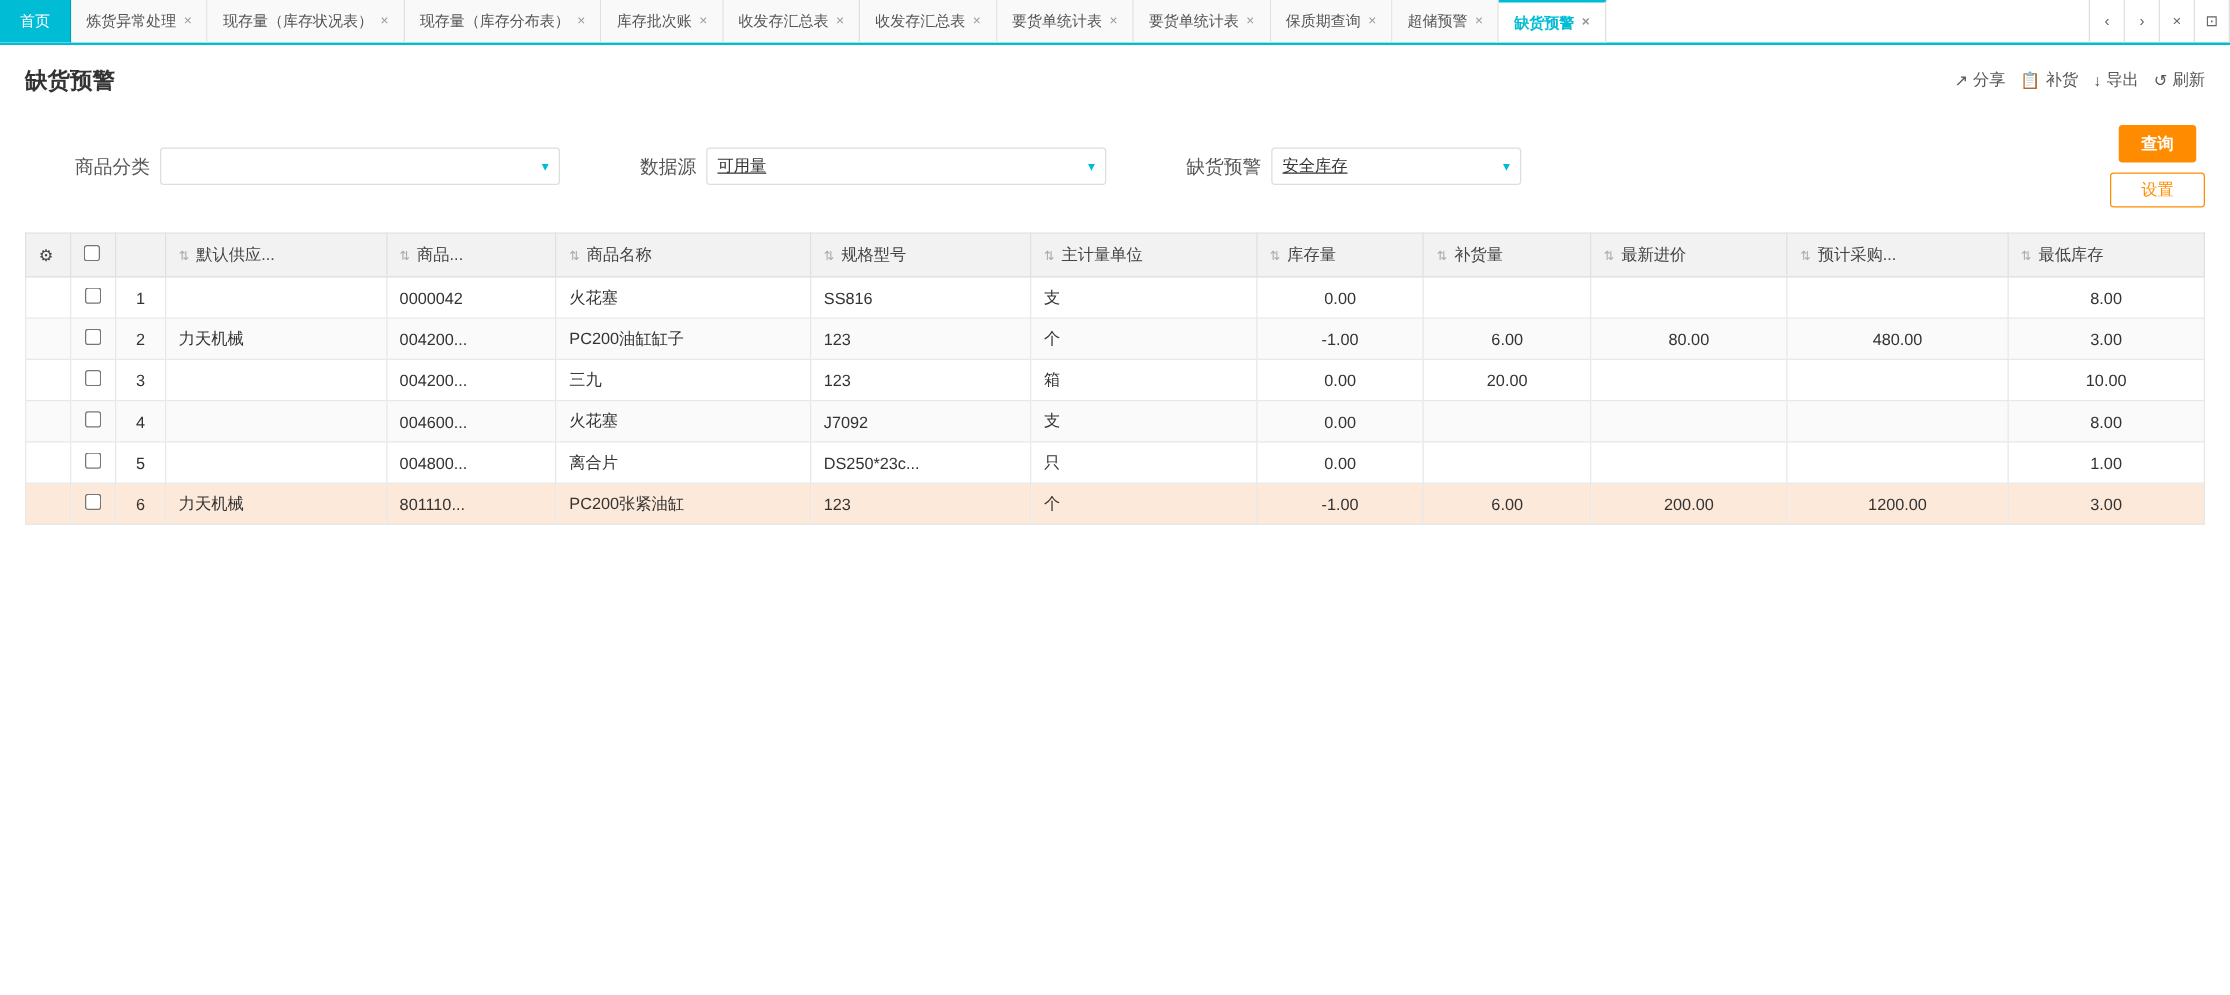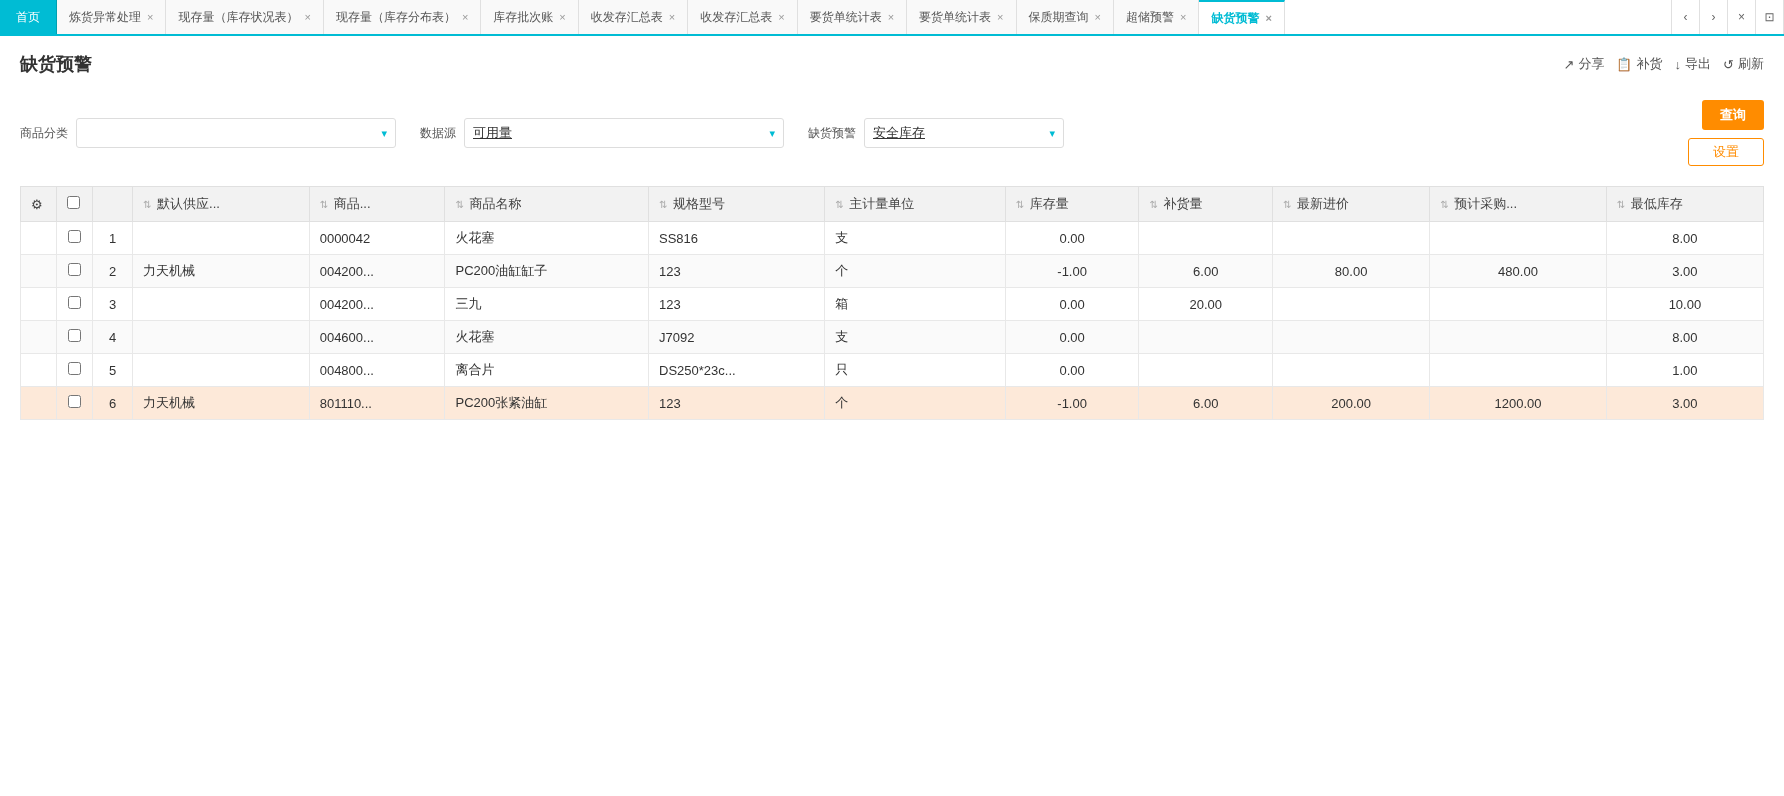--- a/index.html
+++ b/index.html
@@ -110,22 +110,23 @@
       margin-bottom: 12px;
       padding: 8px 0;
     }
     .filter-item {
       display: flex;
       align-items: center;
       gap: 8px;
     }
     .filter-label {
       color: #555;
-      font-size: 12px;
+      font-size: 15px;
       white-space: nowrap;
+      margin-left: 40px;
     }
     .filter-select {
       display: flex;
       align-items: center;
       border: 1px solid #ddd;
       border-radius: 3px;
       padding: 4px 8px;
       min-width: 200px;
       background: #fff;
       cursor: pointer;
@@ -158,21 +159,21 @@
       cursor: pointer;
       font-size: 13px;
       height: 28px;
       margin-top: 4px;
     }
 
     .filter-right {
       margin-left: auto;
       display: flex;
       flex-direction: column;
-      align-items: flex-end;
+      align-items: center;
       gap: 4px;
     }
 
     
     .data-table {
       width: 100%;
       border-collapse: collapse;
       border: 1px solid #e0e0e0;
     }
     .data-table th {

